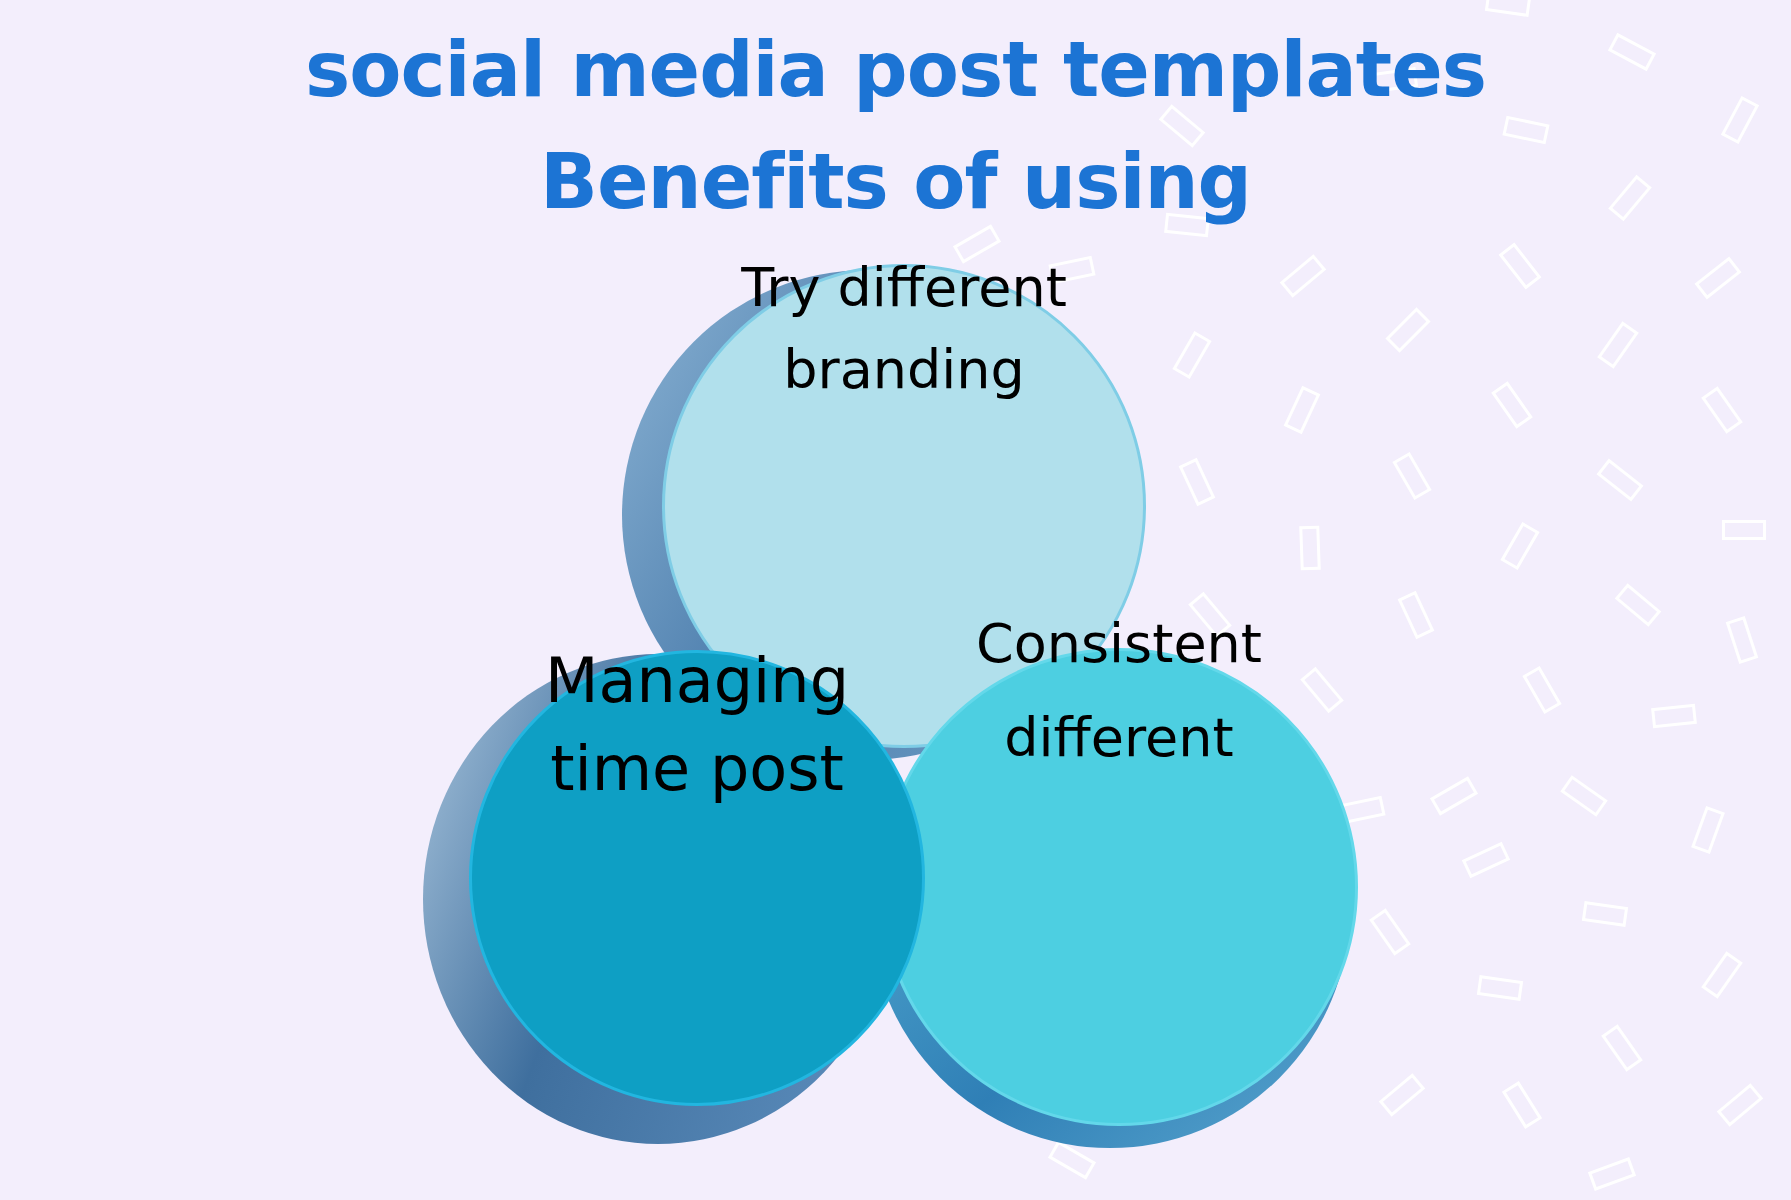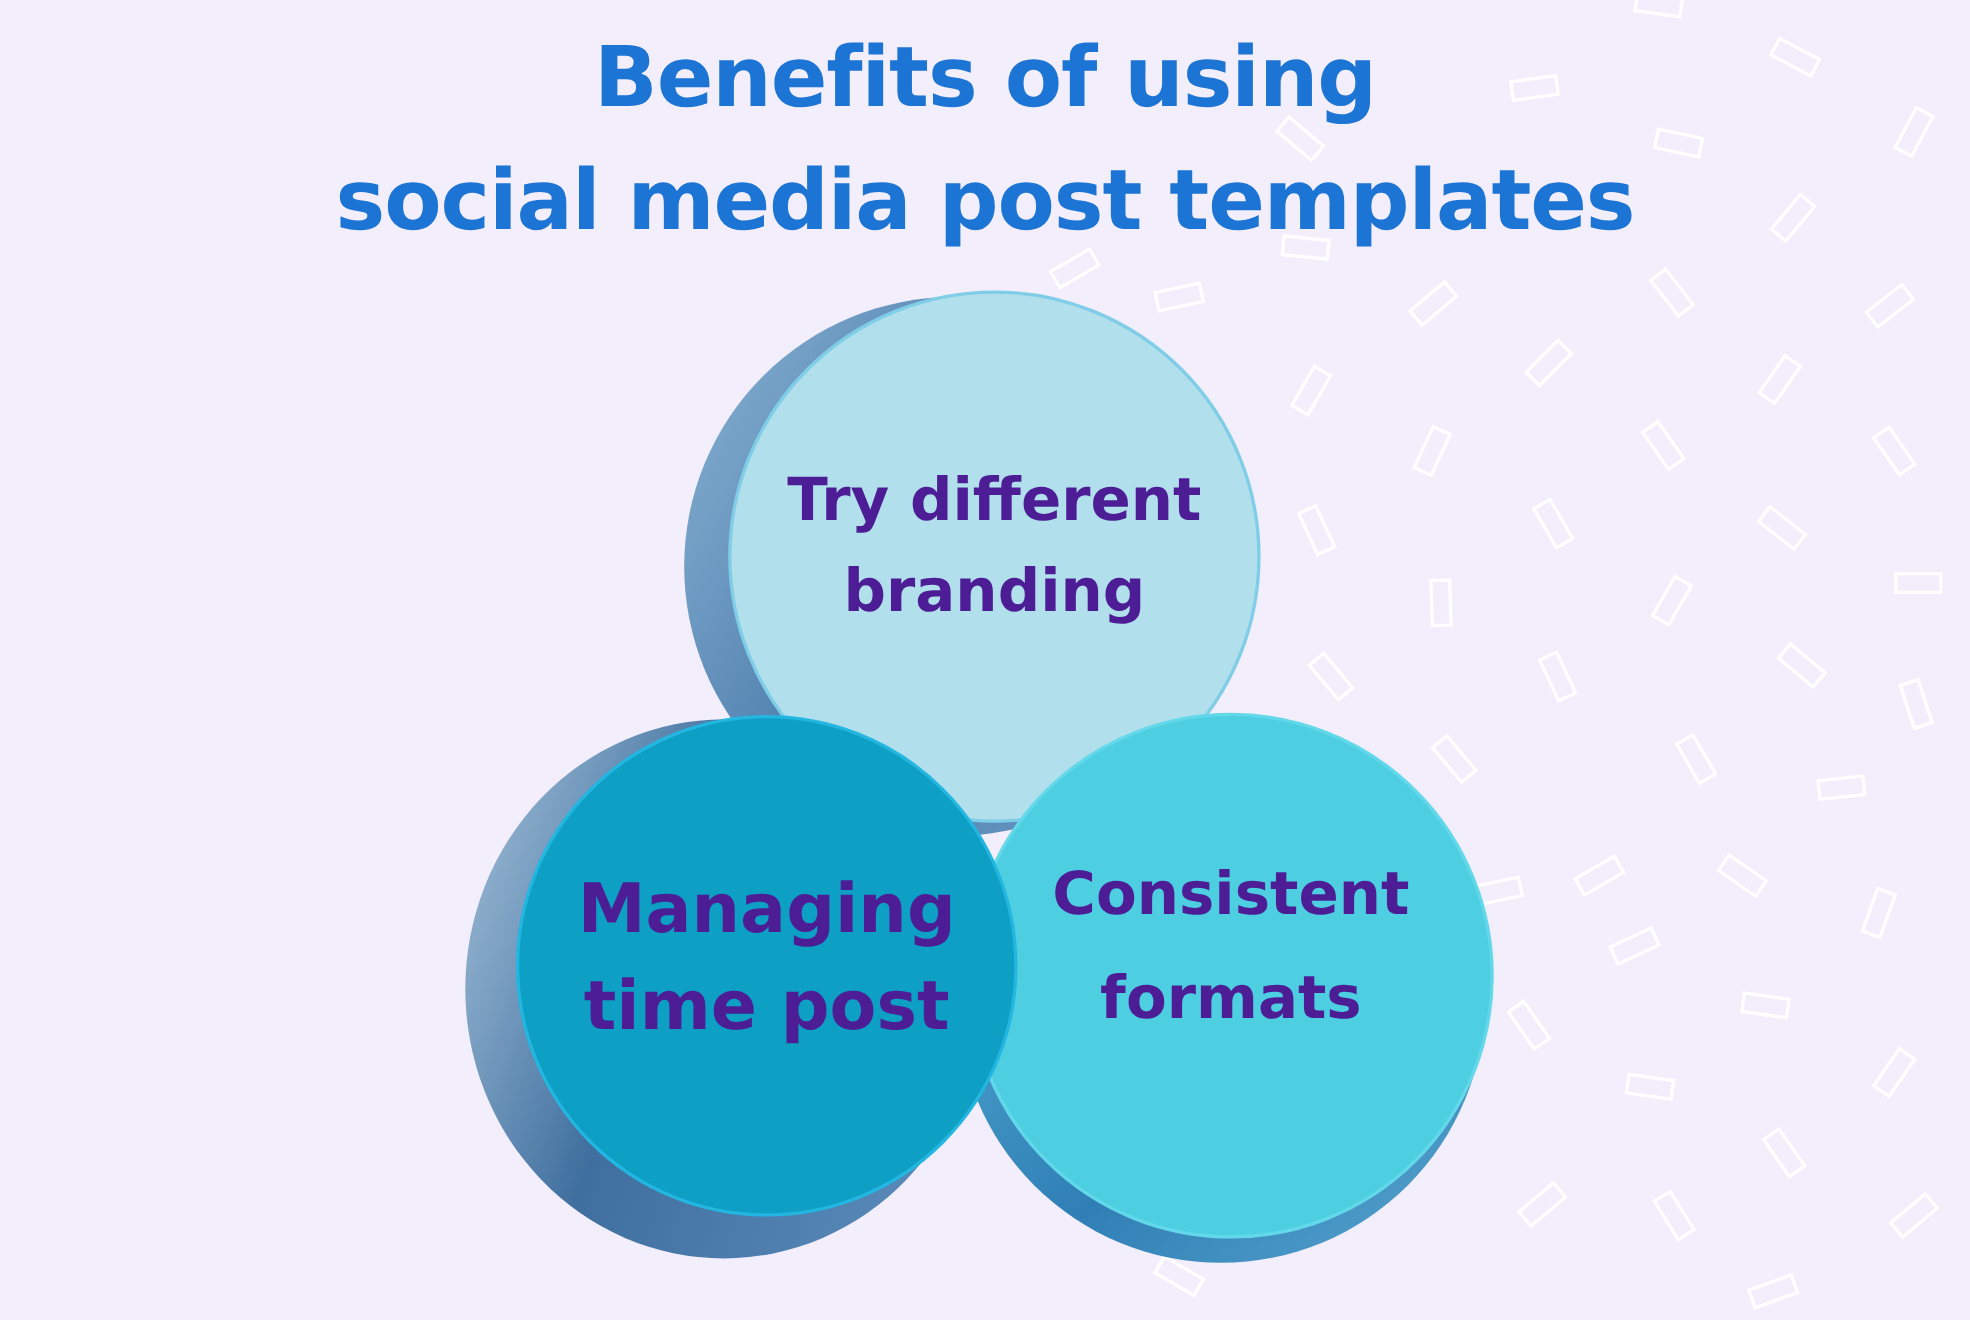--- a/index.html
+++ b/index.html
@@ -2,21 +2,21 @@
 <html><head>
 <meta charset="utf-8">
 <style>
   html, body { margin:0; padding:0; }
   body { width:1791px; height:1200px; overflow:hidden; background:#f3eefc; position:relative; font-family:"DejaVu Sans","Liberation Sans",sans-serif; }
   .title { position:absolute; left:0; top:14px; width:1791px; text-align:center; color:#1c74d4; font-weight:bold; font-size:76px; line-height:112px; letter-spacing:-1px; }
   .title div { display:block; }
   .deco { position:absolute; border:3px solid #ffffff; box-sizing:border-box; }
   .disc { position:absolute; border-radius:50%; }
   .rim { position:absolute; border-radius:50%; }
-  .face { position:absolute; border-radius:50%; display:flex; align-items:center; justify-content:center; text-align:center; color:#4c1d95; font-weight:bold; box-sizing:border-box; }
+  .face { position:absolute; border-radius:50%; display:flex; align-items:flex-start; justify-content:center; text-align:center; color:#000000; font-weight:normal; box-sizing:border-box; }
   .face-text { display:block; }
   .face-text span { display:block; }
 </style>
 </head>
 <body>
 
 <div>
   <div class="deco" style="left:1486px;top:-6px;width:44px;height:20px;transform:rotate(8deg);"></div>
   <div class="deco" style="left:1610px;top:42px;width:44px;height:20px;transform:rotate(28deg);"></div>
   <div class="deco" style="left:1373px;top:70px;width:44px;height:20px;transform:rotate(-8deg);"></div>
@@ -60,40 +60,40 @@
   <div class="deco" style="left:1478px;top:978px;width:44px;height:20px;transform:rotate(8deg);"></div>
   <div class="deco" style="left:1600px;top:1038px;width:44px;height:20px;transform:rotate(55deg);"></div>
   <div class="deco" style="left:1380px;top:1085px;width:44px;height:20px;transform:rotate(-40deg);"></div>
   <div class="deco" style="left:1500px;top:1095px;width:44px;height:20px;transform:rotate(58deg);"></div>
   <div class="deco" style="left:1718px;top:1095px;width:44px;height:20px;transform:rotate(-40deg);"></div>
   <div class="deco" style="left:1590px;top:1164px;width:44px;height:20px;transform:rotate(-20deg);"></div>
   <div class="deco" style="left:1050px;top:1150px;width:44px;height:20px;transform:rotate(30deg);"></div>
 </div>
 
 <div class="title">
+  <div>social media post templates</div>
   <div>Benefits of using</div>
-  <div>social media post templates</div>
 </div>
 
 <div class="disc" style="left:622px;top:264px;width:520px;height:510px;">
   <div class="rim" style="left:0;top:6px;width:490px;height:490px;background:linear-gradient(120deg,#8bb3d4 0%,#4e7fae 45%,#6f9fc6 100%);"></div>
   <div class="face" style="left:40px;top:0;width:484px;height:484px;background:#b1e0ec;border:3px solid #7fcde6;font-size:54px;line-height:82px;">
     <div class="face-text" style="margin-top:-20px;">
       <span>Try different</span>
       <span>branding</span>
     </div>
   </div>
 </div>
 
 <div class="disc" style="left:862px;top:648px;width:500px;height:510px;">
   <div class="rim" style="left:8px;top:20px;width:480px;height:480px;background:linear-gradient(140deg,#5fb7d8 0%,#2f7fb6 60%,#5aa6cf 100%);"></div>
   <div class="face" style="left:18px;top:0;width:478px;height:478px;background:#4dcfe1;border:3px solid #63d8ea;font-size:54px;line-height:94px;">
     <div class="face-text" style="margin-top:-54px;">
       <span>Consistent</span>
-      <span>formats</span>
+      <span>different</span>
     </div>
   </div>
 </div>
 
 <div class="disc" style="left:423px;top:646px;width:500px;height:510px;">
   <div class="rim" style="left:0;top:8px;width:470px;height:490px;background:linear-gradient(110deg,#a8c4dc 0%,#3f6f9e 40%,#5e8fbe 100%);"></div>
   <div class="face" style="left:46px;top:4px;width:456px;height:456px;background:#0e9fc4;border:3px solid #22b6e0;font-size:62px;line-height:88px;">
     <div class="face-text" style="margin-top:-16px;">
       <span>Managing</span>
       <span>time post</span>

